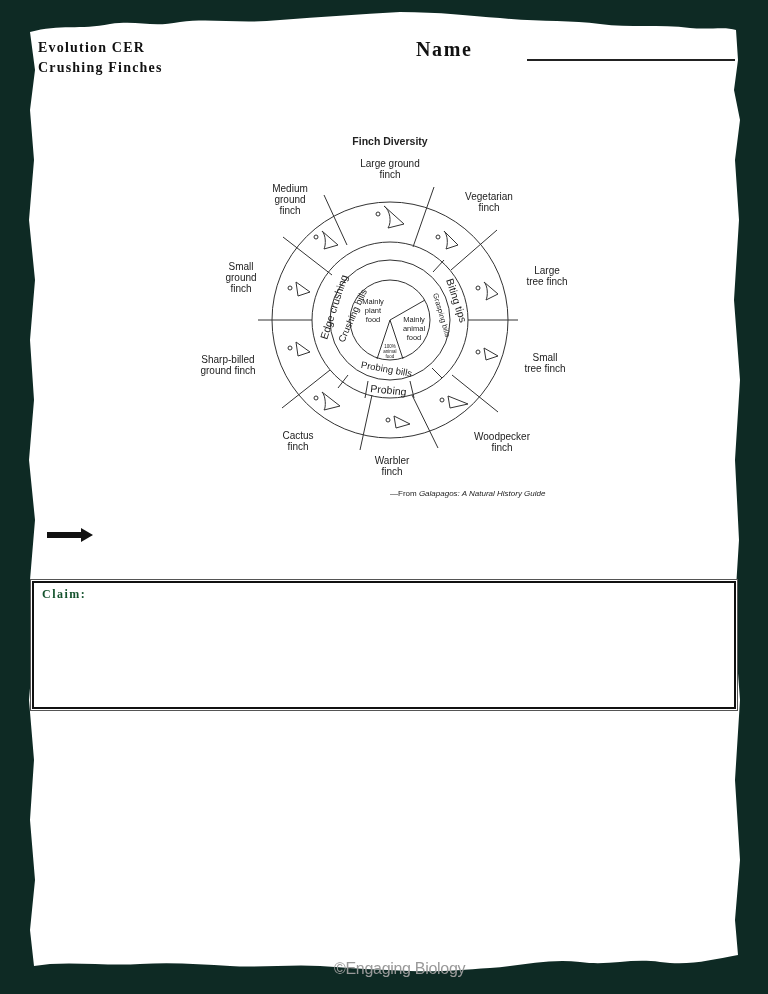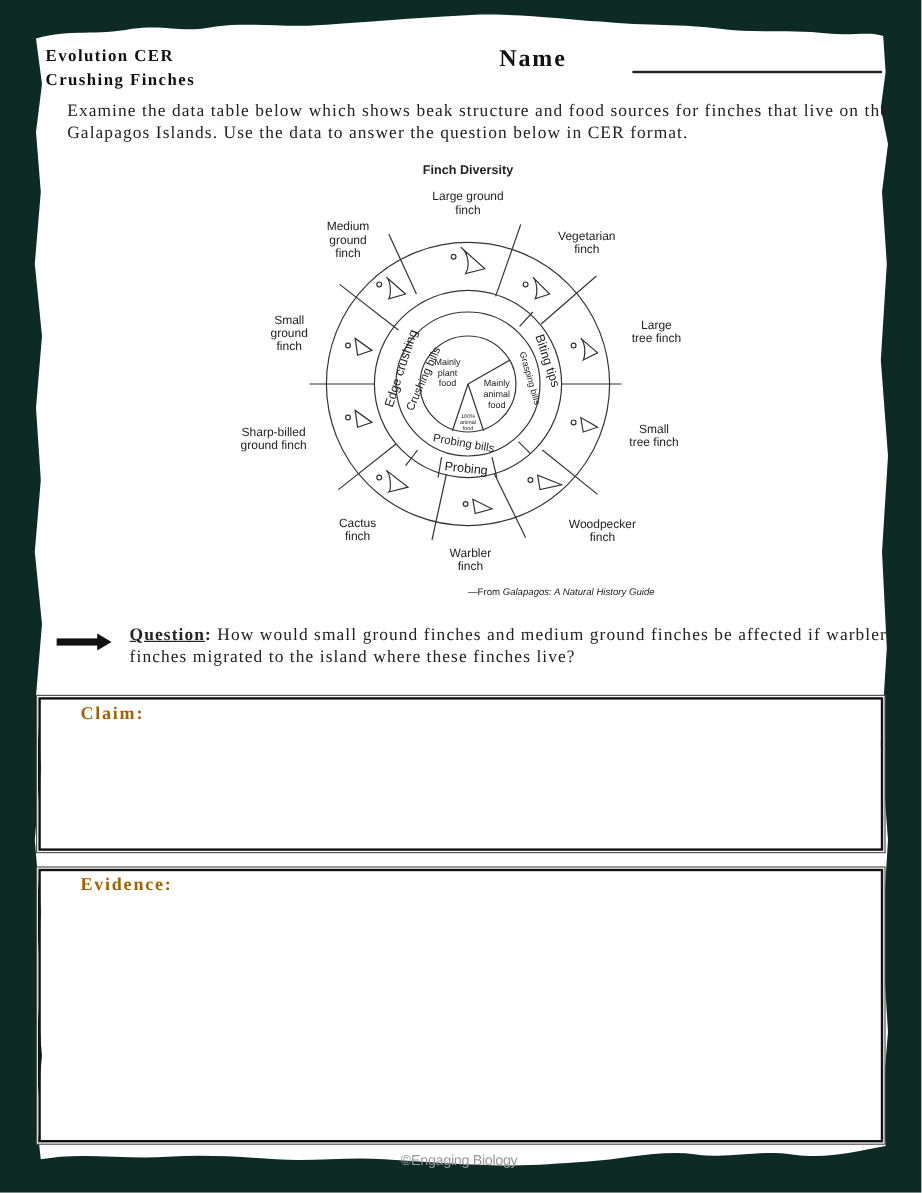--- a/index.html
+++ b/index.html
@@ -9,24 +9,24 @@
   .hdr-title{position:absolute;left:38px;top:38px;font-weight:bold;font-size:14px;letter-spacing:1.2px;color:#111;line-height:20px;}
   .hdr-name{position:absolute;left:416px;top:38px;font-weight:bold;font-size:20px;letter-spacing:1.6px;color:#111;}
   .name-line{position:absolute;left:527px;top:59px;width:208px;height:2px;background:#222;}
   .intro{position:absolute;left:56px;top:84px;width:690px;font-size:14.5px;letter-spacing:0.9px;line-height:18px;color:#222;}
   .diagram{position:absolute;left:190px;top:130px;width:400px;height:375px;}
   .diagram text{font-family:"Liberation Sans",sans-serif;fill:#222;}
   .arrow{position:absolute;left:47px;top:527px;}
   .question{position:absolute;left:108px;top:520px;width:640px;font-size:14.5px;letter-spacing:0.9px;line-height:19px;color:#222;}
   .q-label{font-weight:bold;text-decoration:underline;}
   .box{position:absolute;border:2.5px solid #111;box-shadow:0 0 0 1px #fff, 0 0 0 2px #555;}
-  .box-label{position:absolute;left:8px;top:4px;font-weight:bold;font-size:15px;letter-spacing:1.5px;color:#a16207;margin-left:25px;}
+  .box-label{position:absolute;left:8px;top:4px;font-weight:bold;font-size:12px;letter-spacing:1.5px;color:#14532d;}
   .claim{left:32px;top:581px;width:700px;height:124px;}
   .evidence{left:32px;top:724px;width:700px;height:224px;}
-  .copyright{position:absolute;left:334px;top:960px;font-family:"Liberation Sans",sans-serif;font-size:12px;color:#999;letter-spacing:-0.3px;}
+  .copyright{position:absolute;left:334px;top:960px;font-family:"Liberation Sans",sans-serif;font-size:16px;color:#999;letter-spacing:-0.3px;}
 </style>
 </head>
 <body>
 
 <svg class="frame" width="768" height="994" viewBox="0 0 768 994">
   <path fill="#0e2a24" fill-rule="evenodd" d="M0,0 H768 V994 H0 Z
     M30,32 C60,24 80,30 110,24 C140,20 150,28 180,22 C210,18 240,24 280,20 C320,17 360,14 400,12 C440,12 470,16 500,18 C540,22 570,20 600,24 C630,28 660,24 690,28 C710,30 725,26 736,30
     L738,60 L734,90 L740,120 L735,160 L739,220 L734,300 L740,380 L735,460 L739,540 L734,620 L740,700 L735,780 L740,860 L735,920 L738,955
     C710,960 690,966 660,962 C630,958 610,966 580,962 C550,958 520,966 490,968 C460,970 440,972 410,971 C380,970 350,968 320,966 C290,964 260,968 230,966 C200,964 170,962 140,964 C110,966 80,962 50,964 L34,966
     L30,930 L35,880 L30,820 L34,760 L29,700 L34,640 L30,580 L35,520 L29,460 L34,400 L30,340 L35,280 L29,220 L34,160 L30,110 L35,70 Z"></path>
@@ -34,21 +34,20 @@
 
 <div class="page">
 
   <div class="hdr-title">
     <div>Evolution CER</div>
     <div>Crushing Finches</div>
   </div>
   <div class="hdr-name">Name</div>
   <div class="name-line"></div>
 
-  <div class="intro">Examine the data table below which shows beak structure and food sources for finches that live on the Galapagos Islands.  Use the data to answer the question below in CER format.</div>
 
   <svg class="diagram" viewBox="0 0 400 375" width="400" height="375">
     <text x="200" y="15" text-anchor="middle" font-size="10.5" font-weight="bold">Finch Diversity</text>
     <g fill="none" stroke="#333" stroke-width="1">
       <circle cx="200" cy="190" r="118"></circle>
       <circle cx="200" cy="190" r="78"></circle>
       <circle cx="200" cy="190" r="60"></circle>
       <circle cx="200" cy="190" r="40"></circle>
 
       <line x1="200" y1="190" x2="200" y2="190"></line>
@@ -164,26 +163,20 @@
     </g>
 
     <text x="200" y="366" font-size="8"><tspan>—From </tspan><tspan font-style="italic">Galapagos: A Natural History Guide</tspan></text>
   </svg>
 
   <svg class="arrow" width="48" height="16" viewBox="0 0 48 16">
     <rect x="0" y="5" width="36" height="6" fill="#111"></rect>
     <polygon points="34,1 46,8 34,15" fill="#111"></polygon>
   </svg>
 
-  <div class="question">
-    <span class="q-label">Question</span><b>:</b><span> How would small ground finches and medium ground finches be affected if warbler finches migrated to the island where these finches live?</span>
-  </div>
 
   <div class="box claim">
     <div class="box-label">Claim:</div>
   </div>
 
-  <div class="box evidence">
-    <div class="box-label">Evidence:</div>
-  </div>
 
   <div class="copyright">©Engaging Biology</div>
 </div>
 
 </body></html>

